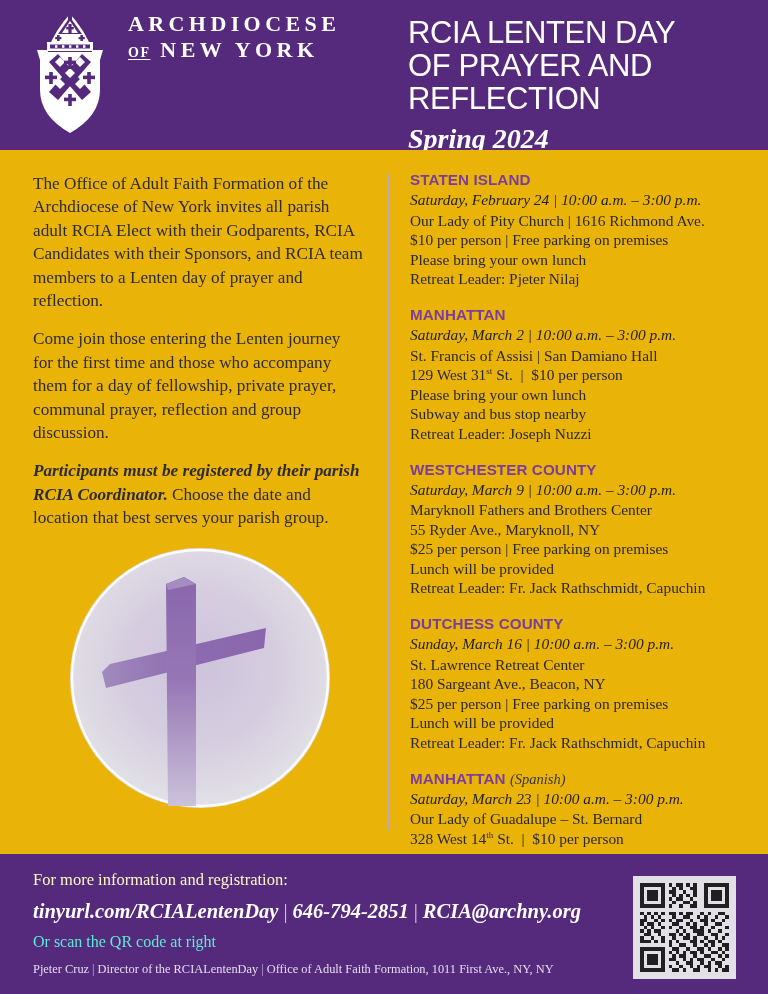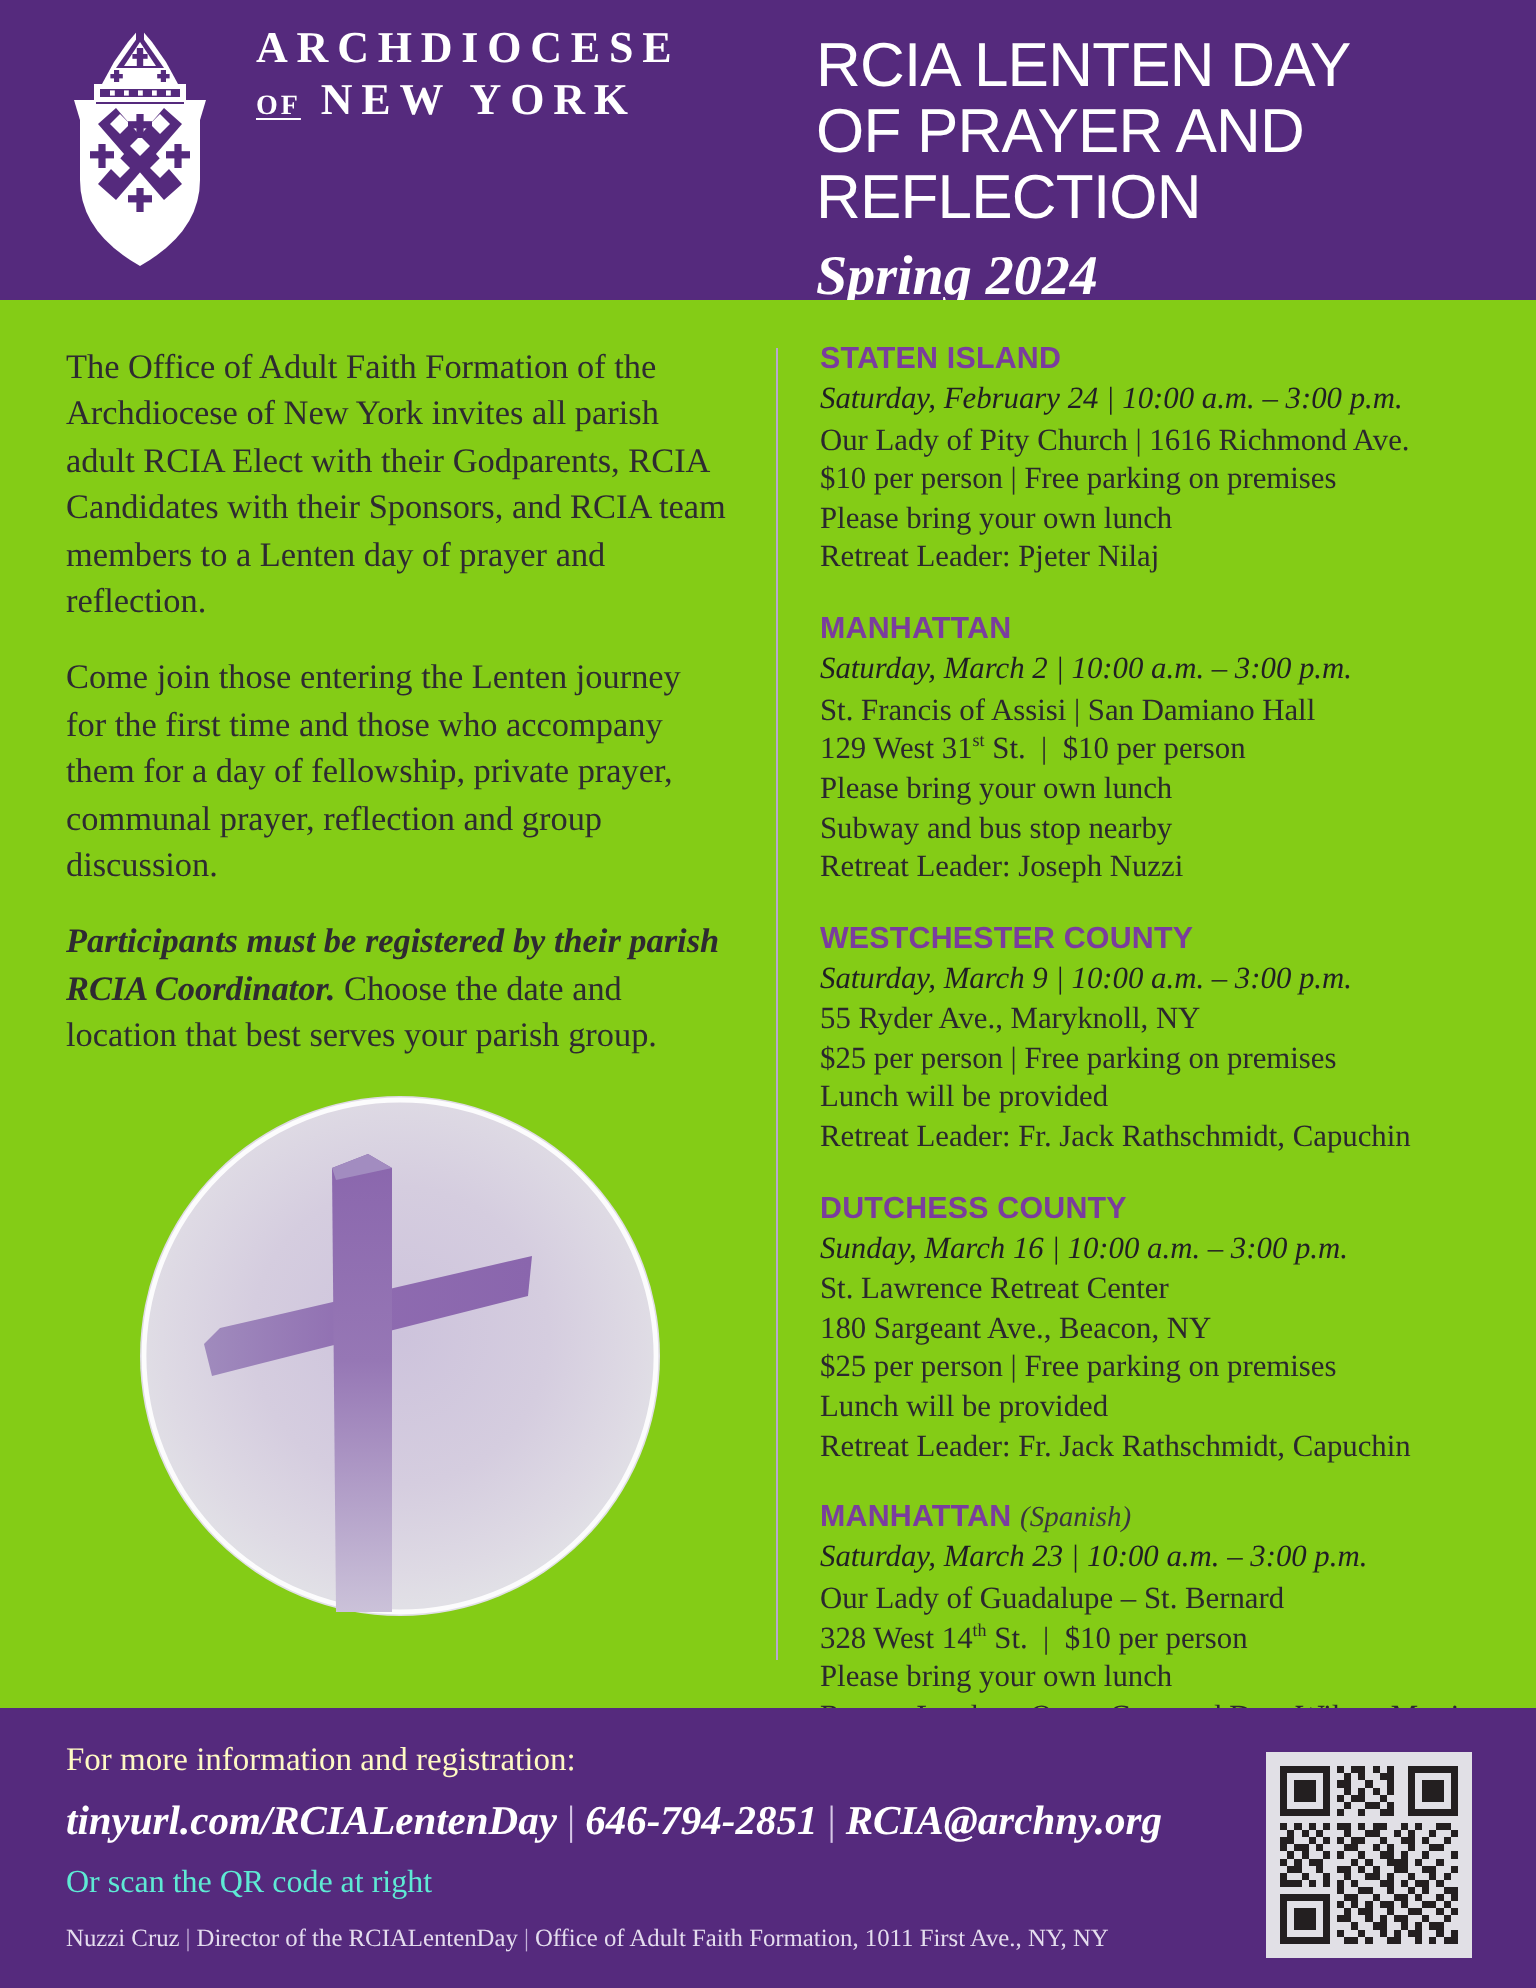--- a/index.html
+++ b/index.html
@@ -59,21 +59,21 @@
     font-style:italic;
     font-weight:700;
     font-size:28px;
     margin-top:8px;
     display:block;
   }
 
   
   .main{
     position:absolute;left:0;top:150px;width:768px;height:704px;
-    background:#84cc16;
+    background:#eab308;
   }
   .divider{
     position:absolute;left:388px;top:24px;width:1px;height:656px;
     background:#b9a8cf;
   }
 
   
   .left-col{
     position:absolute;left:33px;top:22px;width:330px;
   }
@@ -294,20 +294,21 @@
       <p class="ev-line">St. Francis of Assisi  |  San Damiano Hall</p>
       <p class="ev-line">129 West 31<sup>st</sup> St.&nbsp; |&nbsp; $10 per person</p>
       <p class="ev-line">Please bring your own lunch</p>
       <p class="ev-line">Subway and bus stop nearby</p>
       <p class="ev-line">Retreat Leader: Joseph Nuzzi</p>
     </div>
 
     <div class="event">
       <p class="ev-city"><span>WESTCHESTER COUNTY</span></p>
       <p class="ev-when">Saturday, March 9  |  10:00 a.m. – 3:00 p.m.</p>
+      <p class="ev-line">Maryknoll Fathers and Brothers Center</p>
       <p class="ev-line">55 Ryder Ave., Maryknoll, NY</p>
       <p class="ev-line">$25 per person  |  Free parking on premises</p>
       <p class="ev-line">Lunch will be provided</p>
       <p class="ev-line">Retreat Leader: Fr. Jack Rathschmidt, Capuchin</p>
     </div>
 
     <div class="event">
       <p class="ev-city"><span>DUTCHESS COUNTY</span></p>
       <p class="ev-when">Sunday, March 16  |  10:00 a.m. – 3:00 p.m.</p>
       <p class="ev-line">St. Lawrence Retreat Center</p>
@@ -330,21 +331,21 @@
 </div>
 
 <div class="footer">
   <div class="foot-text">
     <p class="f-info">For more information and registration:</p>
     <p class="f-contact">
       <span>tinyurl.com/RCIALentenDay</span><span class="sep2">|</span><span>646-794-2851</span><span class="sep2">|</span><span>RCIA@archny.org</span>
     </p>
     <p class="f-scan">Or scan the QR code at right</p>
     <p class="f-credit">
-      <span>Nuzzi Cruz</span><span class="sep3">|</span><span>Director of the RCIALentenDay</span><span class="sep3">|</span><span>Office of Adult Faith Formation, 1011 First Ave., NY, NY</span>
+      <span>Pjeter Cruz</span><span class="sep3">|</span><span>Director of the RCIALentenDay</span><span class="sep3">|</span><span>Office of Adult Faith Formation, 1011 First Ave., NY, NY</span>
     </p>
   </div>
 
 </div>
 
 <div class="qr-wrap">
   <svg class="qr-svg" viewBox="0 0 29 29" shape-rendering="crispEdges">
     <rect x="0" y="0" width="29" height="29" fill="#e1e0e6"></rect>
     <g fill="#231f20">
 

